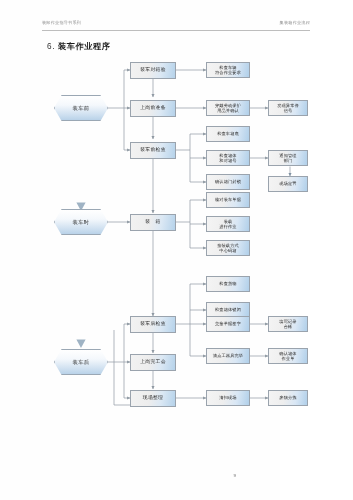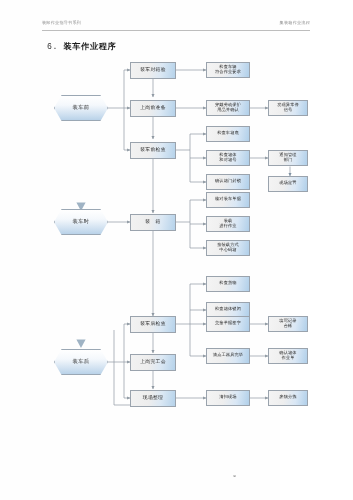--- a/index.html
+++ b/index.html
@@ -6,21 +6,20 @@
   body{
     width:353px;height:500px;
     background:#ffffff;
     font-family:"Liberation Sans","DejaVu Sans",sans-serif;
     overflow:hidden;
     position:relative;
   }
   .page{
     position:absolute;left:0;top:0;width:280px;height:500px;
     background:#fefefe;
-    font-family:Liberation Mono, monospace;
   }
 
   
   .hdr{
     position:absolute;left:42px;top:20px;width:268px;height:14px;
   }
   .hdr-left{
     position:absolute;left:0;top:0;
     font-size:4.1px;color:#8c8c8c;letter-spacing:.25px;
     white-space:nowrap;

